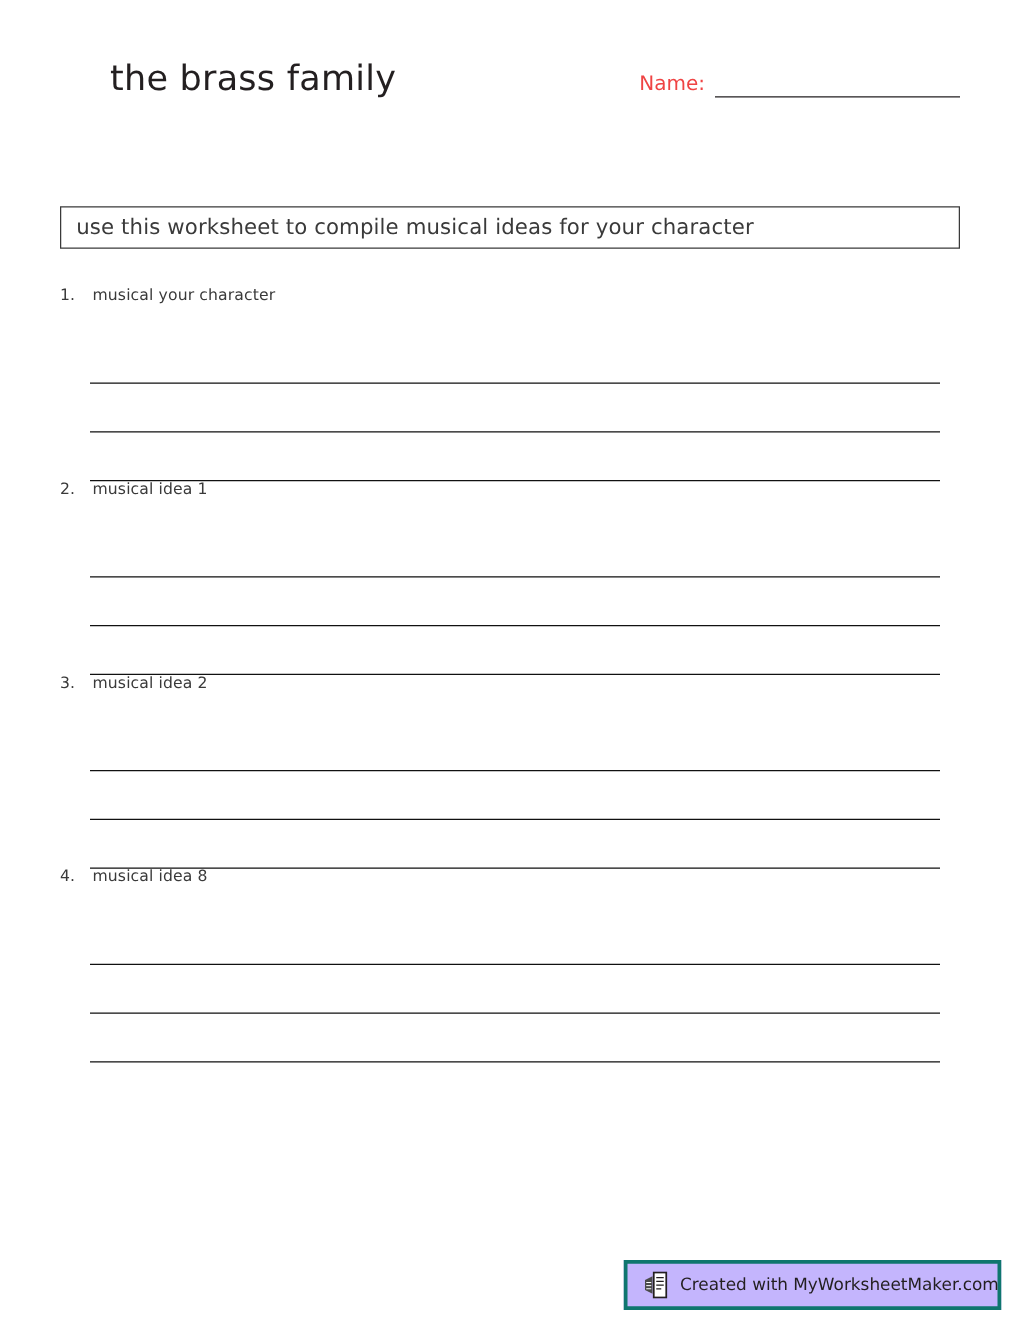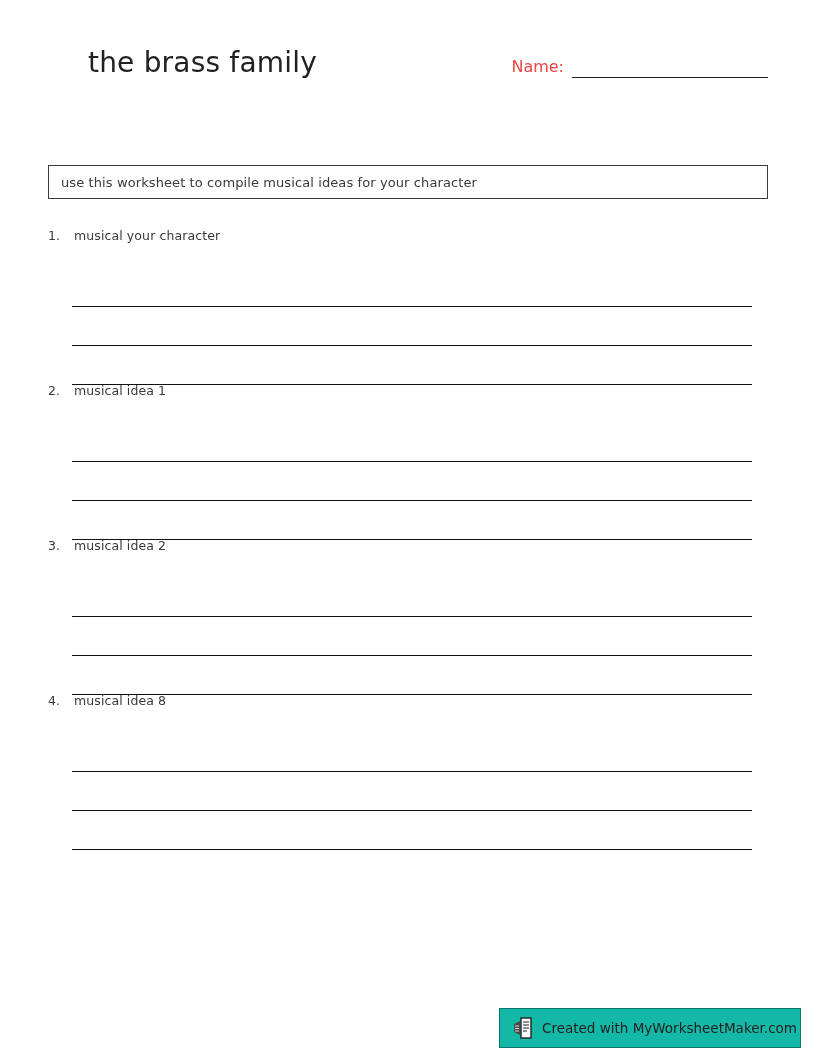--- a/index.html
+++ b/index.html
@@ -71,21 +71,21 @@
     left: 48px;
     top: 165px;
     width: 720px;
     height: 34px;
     border: 1px solid #3a3a3a;
     box-sizing: border-box;
     display: flex;
     align-items: center;
   }
   .instruction-text {
-    font-size: 13px;
+    font-size: 17px;
     color: #3a3a3a;
     padding-left: 12px;
     letter-spacing: 0.1px;
   }
 
   
   .questions {
     position: absolute;
     left: 48px;
     top: 228px;
@@ -120,23 +120,23 @@
     height: 38px;
   }
 
   
   .footer-badge {
     position: absolute;
     left: 499px;
     top: 1008px;
     width: 302px;
     height: 40px;
-    border: 1px solid #0f766e;
+    border: 3px solid #0f766e;
     box-sizing: border-box;
-    background: #14b8a6;
+    background: #c4b5fd;
     display: flex;
     align-items: center;
     padding-left: 14px;
   }
   .badge-icon {
     width: 20px;
     height: 22px;
     flex: none;
     margin-right: 8px;
     position: relative;

